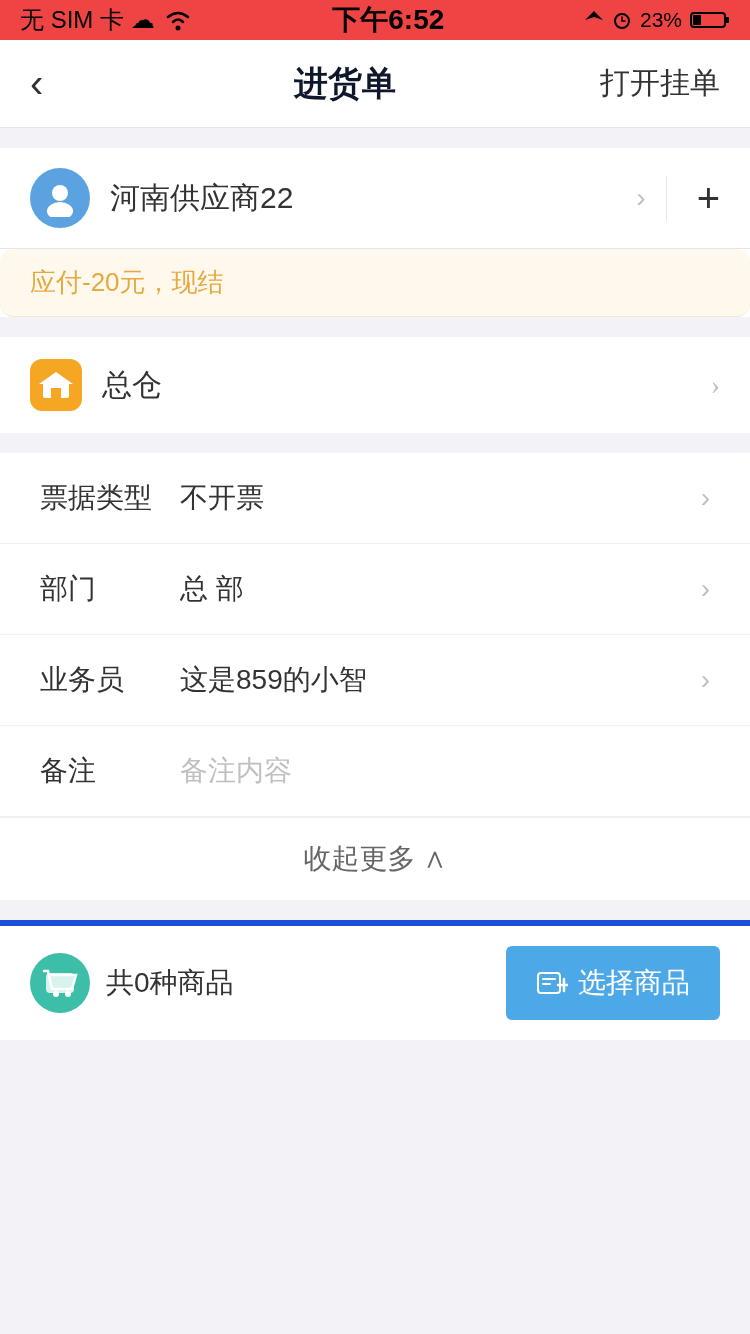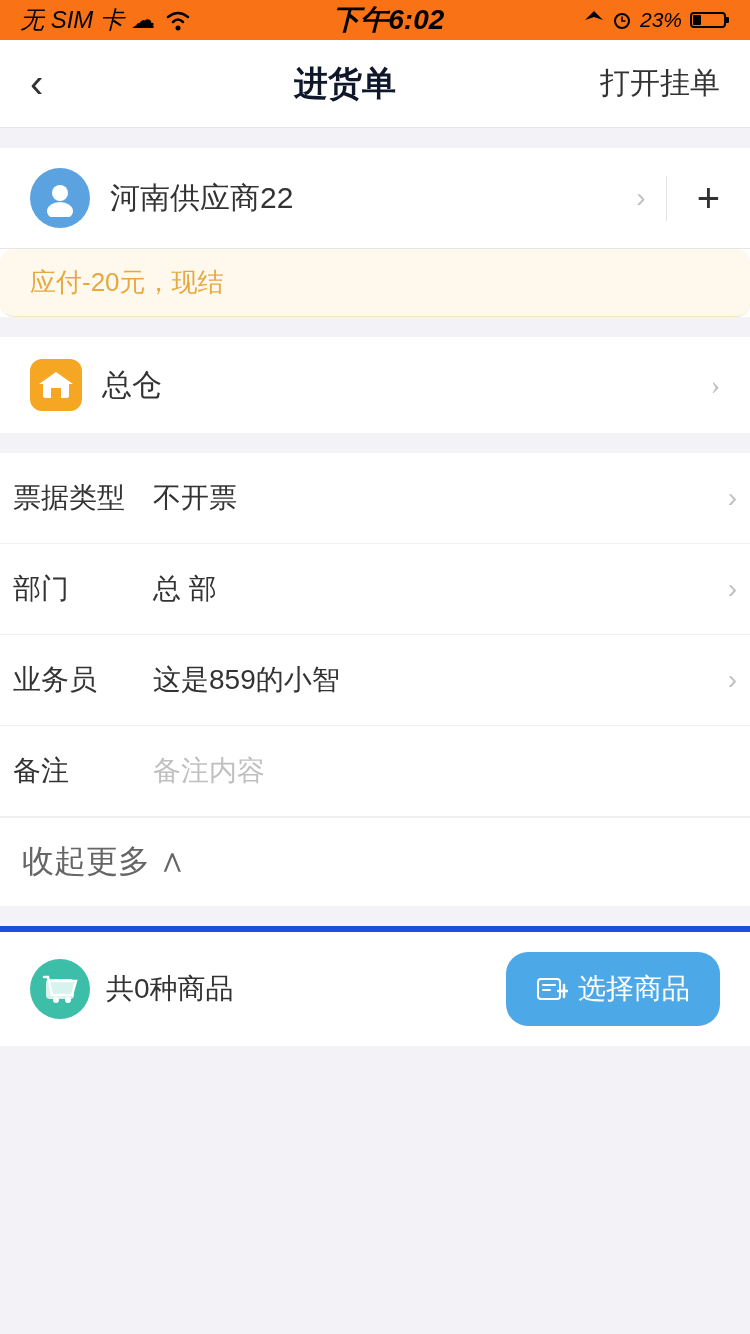--- a/index.html
+++ b/index.html
@@ -10,28 +10,27 @@
       background: #f2f2f7;
       font-family: -apple-system, "PingFang SC", "Helvetica Neue", sans-serif;
       font-size: 28px;
       color: #333;
     }
 
     
     .status-bar {
       width: 750px;
       height: 40px;
-      background: #f97316;
+      background: #ef4444;
       display: flex;
       align-items: center;
       justify-content: space-between;
       padding: 0 20px;
       font-size: 24px;
       color: #000;
-      font-style: italic;
     }
     .status-left { display: flex; align-items: center; gap: 8px; }
     .status-center { font-weight: 600; font-size: 28px; }
     .status-right { display: flex; align-items: center; gap: 8px; font-size: 21px; }
 
     
     .nav-bar {
       width: 750px;
       height: 88px;
       background: #fff;
@@ -152,21 +151,21 @@
     }
 
     
     .form-section {
       background: #fff;
       margin-top: 20px;
     }
     .form-row {
       display: flex;
       align-items: center;
-      padding: 26px 13px;
+      padding: 26px 40px;
       background: #fff;
       border-bottom: 1px solid #f0f0f0;
       min-height: 88px;
     }
     .form-row:last-child {
       border-bottom: none;
     }
     .form-label {
       font-size: 28px;
       color: #333;
@@ -183,22 +182,23 @@
       color: #c0c0c0;
     }
     .form-chevron {
       color: #c0c0c0;
       font-size: 28px;
     }
 
     
     .collapse-row {
       background: #fff;
+      text-align: center;
       padding: 22px;
-      font-size: 32px;
+      font-size: 28px;
       color: #666;
       border-top: 1px solid #f0f0f0;
       cursor: pointer;
     }
 
     
     .bottom-bar {
       background: #fff;
       margin-top: 20px;
       display: flex;
@@ -221,21 +221,21 @@
       font-size: 28px;
     }
     .bottom-product-count {
       flex: 1;
       font-size: 28px;
       color: #333;
     }
     .select-product-btn {
       background: #4da8e8;
       color: #fff;
-      border-radius: 22px;
+      border-radius: 6px;
       padding: 18px 30px;
       font-size: 28px;
       display: flex;
       align-items: center;
       gap: 10px;
       cursor: pointer;
     }
 
     
     .page-bg {
@@ -250,21 +250,21 @@
 <div class="status-bar">
   <div class="status-left">
     <span>无 SIM 卡 ☁</span>
     <svg width="30" height="22" viewBox="0 0 30 22">
       <path d="M15 18 Q15 18 15 18" stroke="#000" stroke-width="3" fill="none"></path>
       <path d="M10 13 Q15 8 20 13" stroke="#000" stroke-width="2.5" fill="none" stroke-linecap="round"></path>
       <path d="M5 8 Q15 0 25 8" stroke="#000" stroke-width="2.5" fill="none" stroke-linecap="round"></path>
       <circle cx="15" cy="19" r="2.5" fill="#000"></circle>
     </svg>
   </div>
-  <div class="status-center">下午6:02</div>
+  <div class="status-center">下午6:52</div>
   <div class="status-right">
     <svg width="20" height="20" viewBox="0 0 20 20">
       <path d="M10 1 L19 10 L10 7 L1 10 Z" fill="#000"></path>
     </svg>
     <svg width="20" height="20" viewBox="0 0 20 20">
       <circle cx="10" cy="11" r="7" stroke="#000" stroke-width="2" fill="none"></circle>
       <path d="M10 7 L10 11 L13 11" stroke="#000" stroke-width="1.5" stroke-linecap="round" fill="none"></path>
     </svg>
     <span>23%</span>
     <svg width="40" height="20" viewBox="0 0 40 20">

